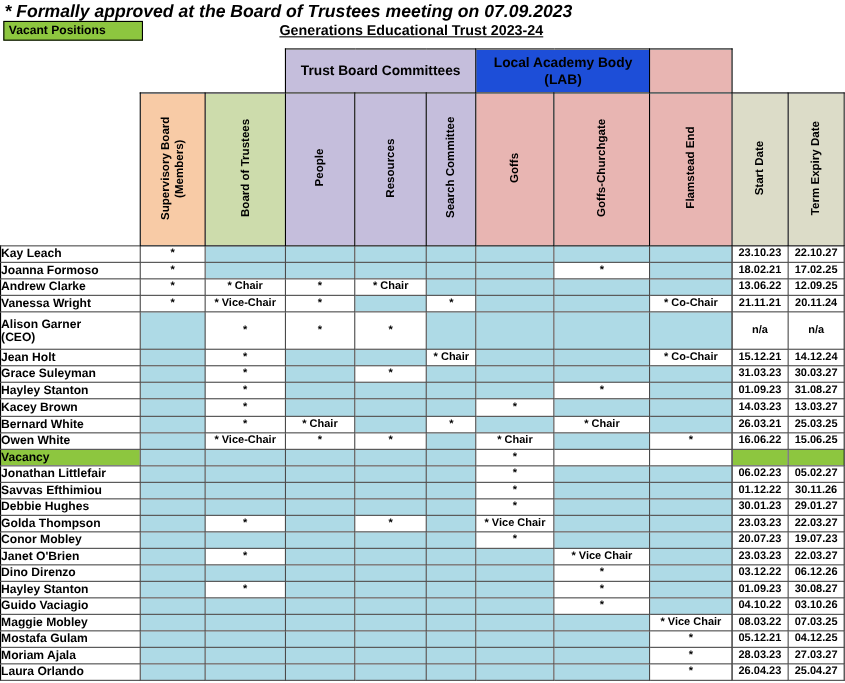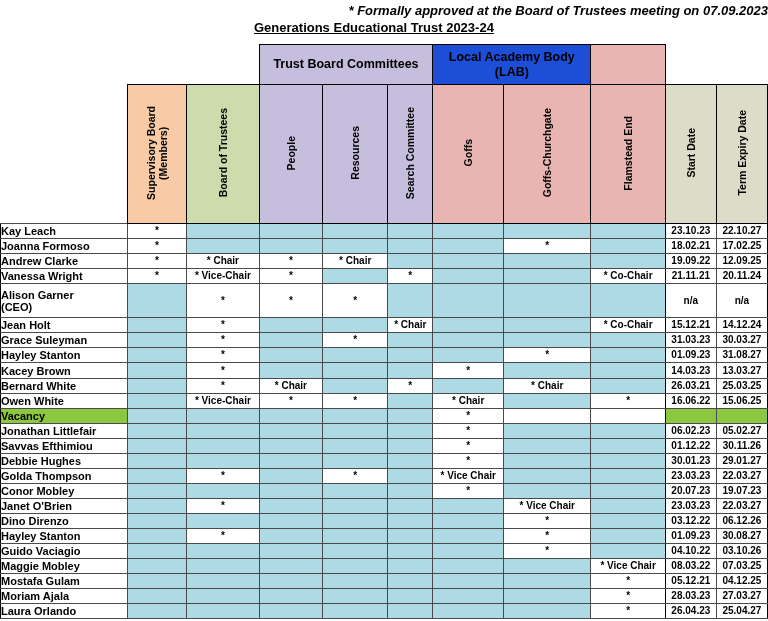--- a/index.html
+++ b/index.html
@@ -11,28 +11,27 @@
     width: 768px;
     height: 621px;
     font-family: "Liberation Sans", sans-serif;
     color: #000000;
     overflow: hidden;
     position: relative;
   }
 
   
   .note {
-    font-size: 13px;
+    font-size: 16px;
     font-weight: bold;
     font-style: italic;
     padding: 3px 0 0 4px;
     height: 16px;
     line-height: 16px;
     white-space: nowrap;
-    text-align: right;
   }
 
   
   .band {
     position: relative;
     height: 20px;
   }
   .legend-box {
     position: absolute;
     left: 3px;
@@ -140,20 +139,21 @@
   
   .sep-l { border-left: 1.7px solid #000; }
   .sep-r { border-right: 1.7px solid #000; }
 </style>
 </head>
 <body>
 
 <div class="note">* Formally approved at the Board of Trustees meeting on 07.09.2023</div>
 
 <div class="band">
+  <div class="legend-box">Vacant Positions</div>
   <div class="doc-title">Generations Educational Trust 2023-24</div>
 </div>
 
 <table class="sheet">
   <colgroup>
     <col style="width:133px">
       <col style="width:62px">
       <col style="width:74px">
     <col style="width:66px">
       <col style="width:68px">
@@ -215,21 +215,21 @@
       <tr style="height: 15px;">
         <td class="nm">Andrew Clarke</td>
         <td class="cell on sep-l">*</td>
         <td class="cell on">* Chair</td>
         <td class="cell on">*</td>
         <td class="cell on">* Chair</td>
         <td class="cell off"></td>
         <td class="cell off"></td>
         <td class="cell off"></td>
         <td class="cell off sep-r"></td>
-        <td class="cell dt">19.09.22</td>
+        <td class="cell dt">13.06.22</td>
         <td class="cell dt sep-r">12.09.25</td>
       </tr>
       <tr style="height: 15px;">
         <td class="nm">Vanessa Wright</td>
         <td class="cell on sep-l">*</td>
         <td class="cell on">* Vice-Chair</td>
         <td class="cell on">*</td>
         <td class="cell off"></td>
         <td class="cell on">*</td>
         <td class="cell off"></td>

